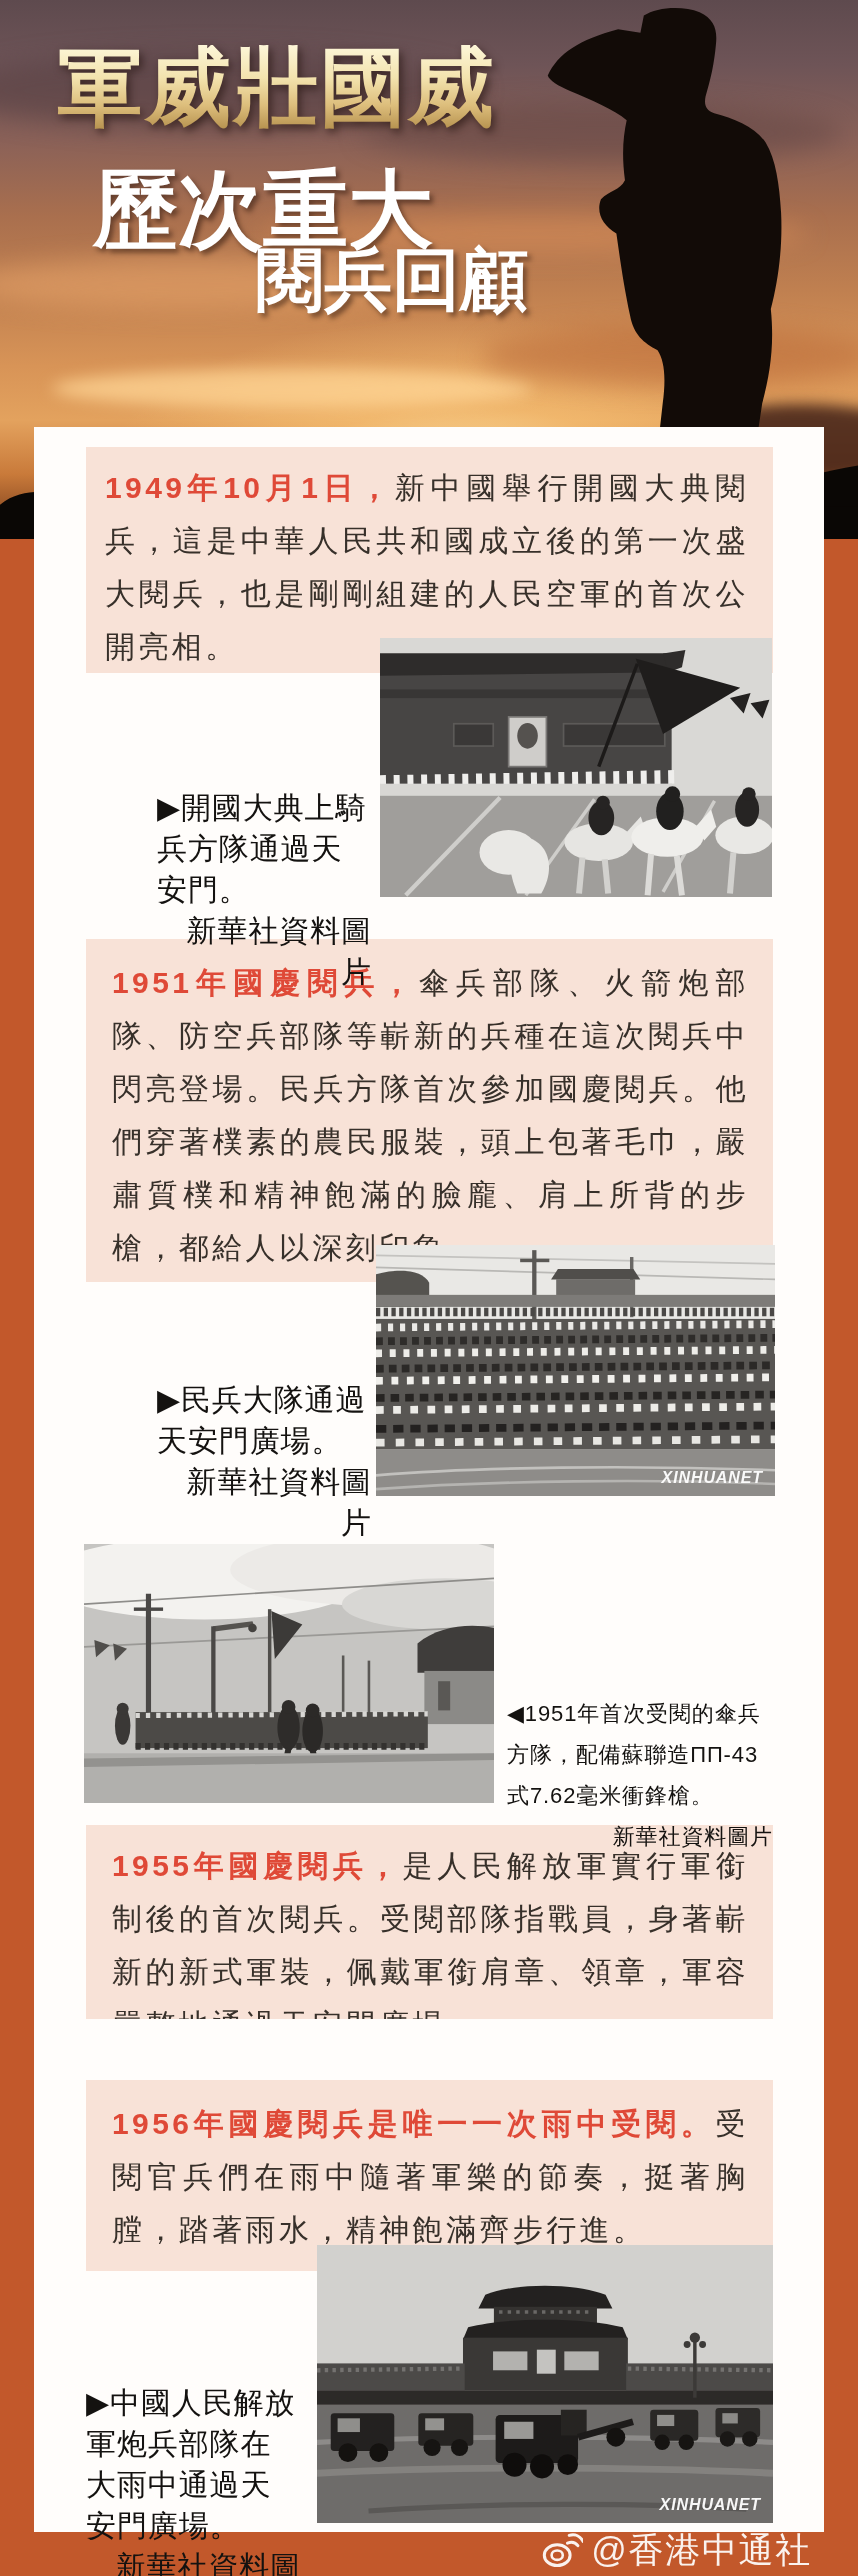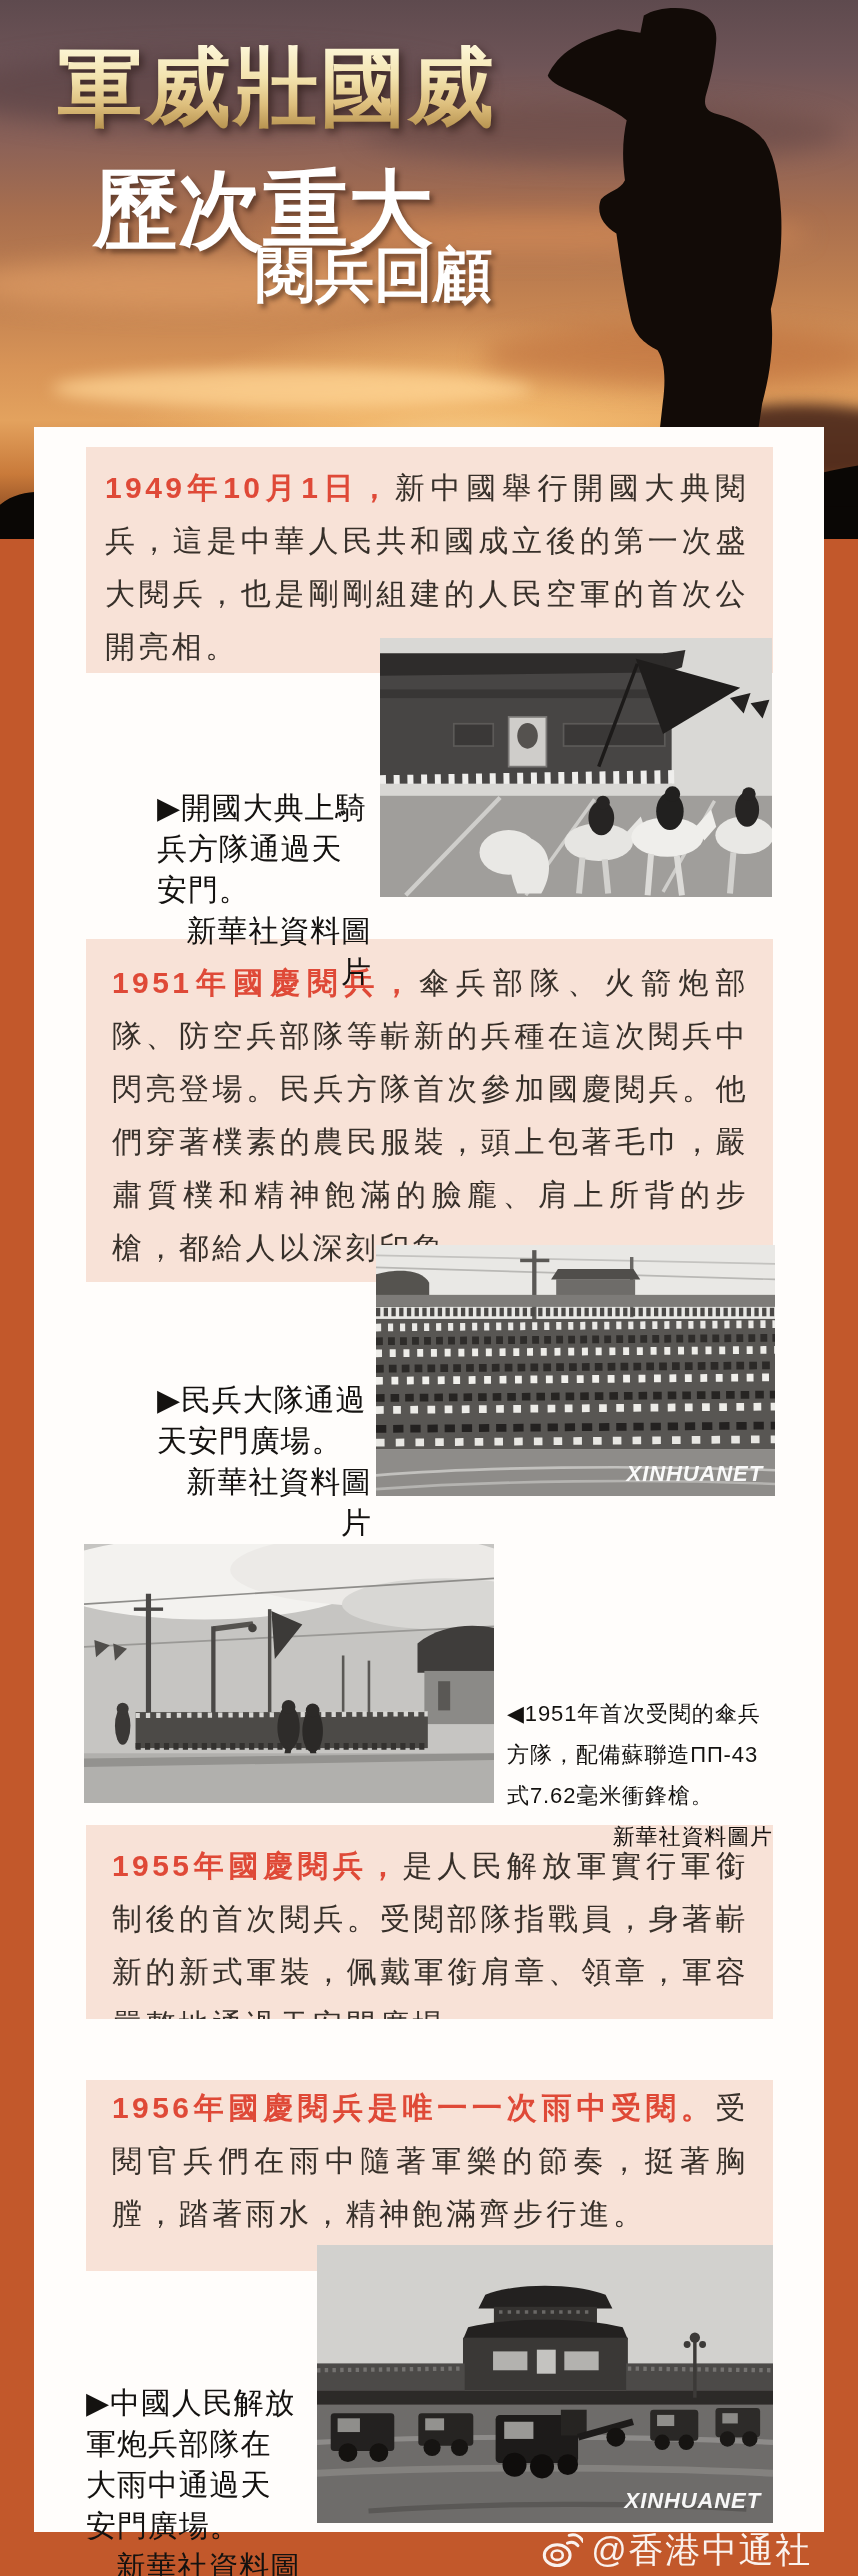--- a/index.html
+++ b/index.html
@@ -31,52 +31,52 @@
   }
   #title1{
     left:57px;top:45px;font-size:86px;letter-spacing:1.7px;
     background:linear-gradient(180deg,#fdf6d8 0%,#f3e3ae 38%,#ddbe7c 70%,#b48f4c 100%);
     -webkit-background-clip:text;background-clip:text;color:#e7cf96;
     -webkit-text-fill-color:transparent;
     filter:drop-shadow(3.4px 4.3px 4.3px rgba(30,14,8,.6));
   }
   #title2{left:93px;top:168px;font-size:85px;color:#ffffff;
     text-shadow:3.4px 4.3px 5.2px rgba(40,18,10,.5);}
-  #title3{left:256px;top:246px;font-size:59px;color:#ffffff;
+  #title3{left:256px;top:246px;font-size:68px;color:#ffffff;
     text-shadow:3.4px 4.3px 5.2px rgba(40,18,10,.5);}
   
   #card{position:absolute;left:34px;top:427px;width:790px;height:2105px;background:#fffdfb;}
   .pink{
     position:absolute;background:#f8e2d7;color:#37302a;
     font-size:30px;line-height:53px;letter-spacing:3.4px;
     padding:13.7px 24px 0 26px;box-sizing:border-box;text-align:justify;overflow:hidden;
   }
   .pink .lead{color:#df4937;font-weight:bold;}
   #block-1949{left:86px;top:447px;width:687px;height:226px;padding-left:19px;}
   #block-1951{left:86px;top:939px;width:687px;height:343px;padding-top:17px;}
   #block-1955{left:86px;top:1825px;width:687px;height:194px;}
-  #block-1956{left:86px;top:2080px;width:687px;height:191px;padding-top:1px;}
+  #block-1956{left:86px;top:2080px;width:687px;height:191px;padding-top:17px;}
   
   .cap{position:absolute;color:#141210;font-size:30px;line-height:41px;letter-spacing:0.9px;}
   .cap .credit{text-align:right;margin:0;}
   .cap p{margin:0;}
   #cap-1949{left:157px;top:787px;width:215px;}
   #cap-1951a{left:157px;top:1379px;width:215px;}
   #cap-1951b{left:507px;top:1645px;width:266px;font-size:22px;margin-top:48px;}
   #cap-1956{left:86px;top:2382px;width:215px;}
   
   .photo{position:absolute;overflow:hidden;background:#cfcfcd;}
   .photo svg{display:block;width:100%;height:100%;}
   #photo-1949{left:380px;top:638px;width:392px;height:259px;}
   #photo-1951a{left:376px;top:1245px;width:399px;height:251px;}
   #photo-1951b{left:84px;top:1544px;width:410px;height:259px;}
   #photo-1956{left:317px;top:2245px;width:456px;height:278px;}
   .wm{
     position:absolute;right:12px;bottom:8.6px;color:rgba(255,255,255,.95);
-    font-style:italic;font-weight:bold;font-size:22px;letter-spacing:0.9px;
+    font-style:italic;font-weight:bold;font-size:16px;letter-spacing:0.9px;
     font-family:"Liberation Sans","DejaVu Sans",sans-serif;
     margin-left:43px;
   }
   
   #footer-wm{
     position:absolute;right:47px;top:2526px;height:48px;
     display:flex;align-items:center;gap:8.6px;color:rgba(255,255,255,.92);
     font-size:35px;letter-spacing:1.7px;
   }
   #soldier{position:absolute;left:498px;top:0;width:326px;height:539px;}

